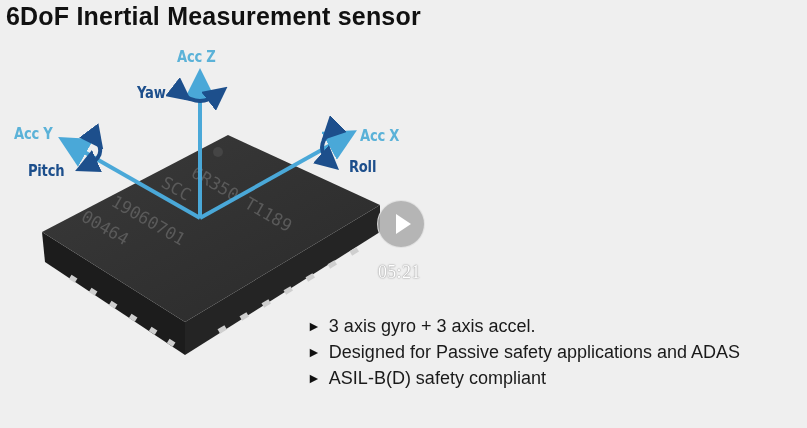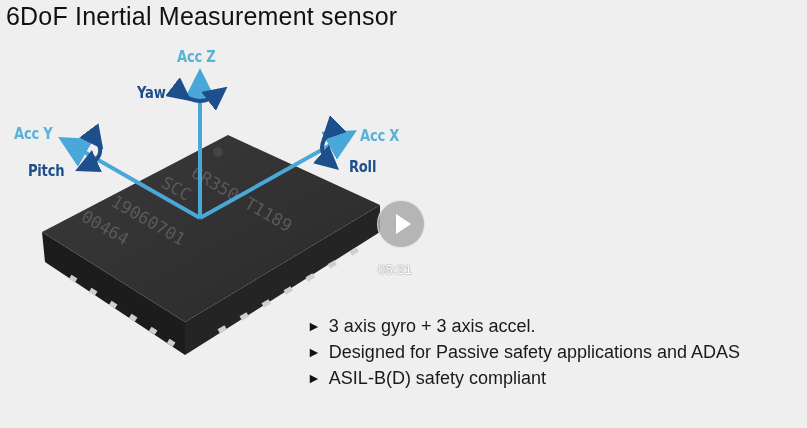--- a/index.html
+++ b/index.html
@@ -1,24 +1,24 @@
 <!DOCTYPE html>
 <html><head>
 <meta charset="utf-8">
 <style>
   html,body{margin:0;padding:0;}
   body{width:807px;height:428px;overflow:hidden;background:#efefef;position:relative;font-family:"Liberation Sans",sans-serif;}
-  .title{position:absolute;left:6px;top:2px;font-size:25px;font-weight:normal;color:#111;letter-spacing:0.2px;white-space:nowrap;}
+  .title{position:absolute;left:6px;top:2px;font-size:25px;font-weight:bold;color:#111;letter-spacing:0.2px;white-space:nowrap;}
   .diagram{position:absolute;left:0;top:0;width:807px;height:428px;}
   .lbl{position:absolute;font-family:"DejaVu Sans",sans-serif;font-weight:bold;font-size:16px;white-space:nowrap;transform:scaleX(0.82);transform-origin:left top;letter-spacing:-0.3px;}
   .acc{color:#5bb2d8;}
   .rot{color:#1d4f8c;}
   .play{position:absolute;left:377px;top:200px;width:46px;height:46px;border-radius:50%;background:rgba(170,170,170,0.85);border:1px solid rgba(255,255,255,0.6);cursor:pointer;}
   .play::after{content:"";position:absolute;left:18px;top:13px;border-left:15px solid #fff;border-top:10px solid transparent;border-bottom:10px solid transparent;}
-  .time{position:absolute;left:378px;top:262px;font-size:13px;color:#fff;text-shadow:0 0 2px #999,0 0 1px #888;letter-spacing:0.3px;}
+  .time{position:absolute;left:378px;top:262px;font-size:18px;color:#fff;text-shadow:0 0 2px #999,0 0 1px #888;letter-spacing:0.3px;font-family:Liberation Serif, serif;}
   .bullets{position:absolute;left:307px;top:313px;margin:0;padding:0;list-style:none;}
   .bullets li{font-size:18px;color:#1a1a1a;height:26px;line-height:26px;white-space:nowrap;}
   .bullets .arr{display:inline-block;margin-right:8px;font-size:14px;color:#111;vertical-align:1px;}
 </style>
 </head>
 <body>
 
 <div class="title">6DoF Inertial Measurement sensor</div>
 
 <svg class="diagram" viewBox="0 0 807 428" width="807" height="428">

